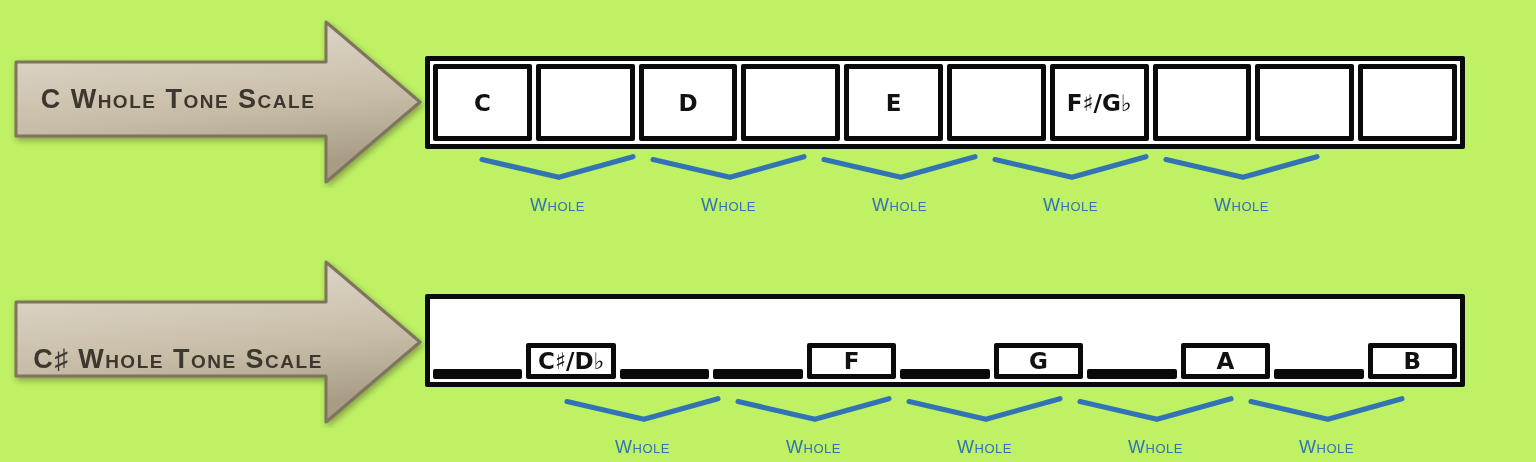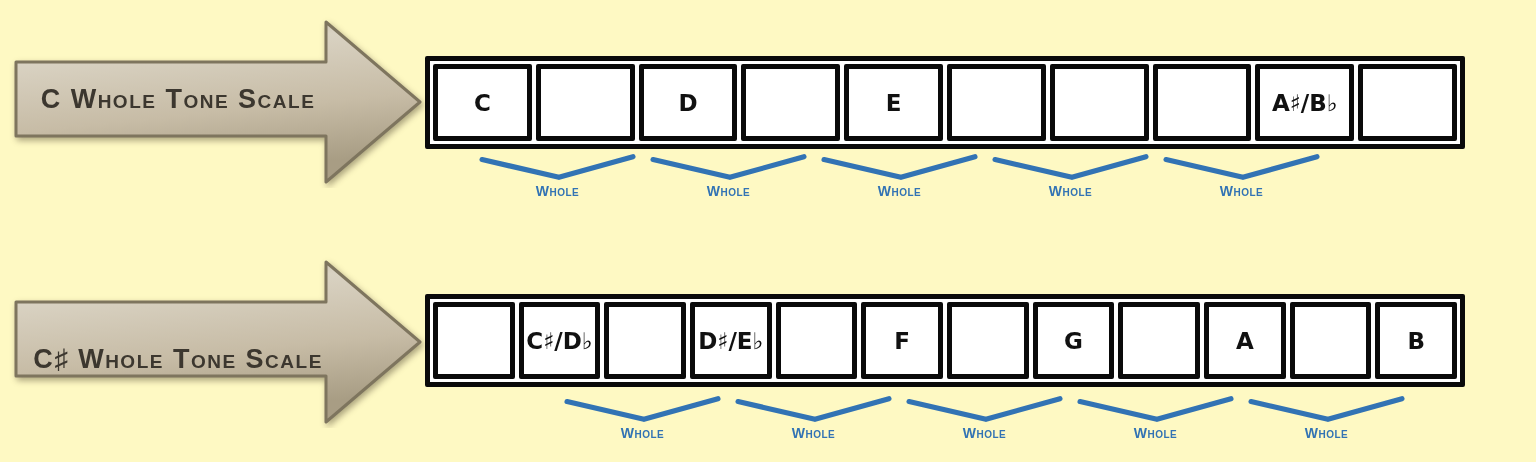--- a/index.html
+++ b/index.html
@@ -1,17 +1,17 @@
 <!DOCTYPE html>
 <html><head>
 <meta charset="utf-8">
 <style>
   html,body{margin:0;padding:0;background:#ffffff;}
   .canvas{
-    position:relative;width:1536px;height:462px;background:#fef9c3;overflow:hidden;
+    position:relative;width:1536px;height:462px;background:#bef264;overflow:hidden;
     font-family:"Liberation Sans",sans-serif;
   }
   
   .arrow-svg{position:absolute;left:6px;width:420px;height:172px;}
   .arrow-svg polygon{filter:drop-shadow(2px 3px 3px rgba(70,60,40,0.45));}
   .arrow-label{
     position:absolute;left:28px;width:300px;text-align:center;
     font-variant:small-caps;font-weight:bold;font-size:27px;letter-spacing:1.5px;
     color:#3c372f;white-space:nowrap;
   }
@@ -19,39 +19,39 @@
   .row1 .arrow-label{top:84px;}
   .row2 .arrow-svg{top:256px;}
   .row2 .arrow-label{top:324px;margin-top:20px;}
   
   .strip{
     position:absolute;left:425px;width:1040px;height:93px;
     box-sizing:border-box;border:5px solid #0a0a0a;border-radius:2px;
     display:flex;align-items:stretch;padding:1px;background:#ffffff;
   }
   .row1 .strip{top:56px;}
-  .row2 .strip{top:294px;}
+  .row2 .strip{top:294px;align-items:flex-end;}
   .cell{
     flex:1;margin:2px;box-sizing:border-box;border:5px solid #0a0a0a;border-radius:2px;
     display:flex;align-items:center;justify-content:center;background:#ffffff;
   }
   .cell span{
     font-family:"DejaVu Sans","Liberation Sans",sans-serif;
     font-size:23px;font-weight:bold;color:#111;white-space:nowrap;
   }
   
   .interval{position:absolute;width:171px;text-align:center;}
   .row1 .interval{top:152px;}
   .row2 .interval{top:394px;}
   .interval svg{display:block;width:171px;height:30px;}
   .interval polyline{
     fill:none;stroke-width:5.5;stroke-linecap:round;stroke-linejoin:round;
   }
   .wlabel{
-    margin-top:1px;font-variant:small-caps;font-weight:bold;font-size:14px;
+    margin-top:13px;font-variant:small-caps;font-weight:normal;font-size:18px;
     letter-spacing:0.5px;
   }
 </style>
 </head>
 <body>
 
 <div class="canvas">
 
   <section class="row1">
     <svg class="arrow-svg" viewBox="0 0 420 172">
@@ -80,27 +80,27 @@
       <div class="cell">
           <span></span>
         </div>
       <div class="cell">
           <span>E</span>
         </div>
       <div class="cell">
           <span></span>
         </div>
       <div class="cell">
-          <span></span>
-        </div>
-      <div class="cell">
-          <span></span>
-        </div>
-      <div class="cell">
-          <span>A♯/B♭</span>
+          <span>F♯/G♭</span>
+        </div>
+      <div class="cell">
+          <span></span>
+        </div>
+      <div class="cell">
+          <span></span>
         </div>
       <div class="cell">
           <span></span>
         </div>
     </div>
 
     <div class="interval" style="left:472px">
       <svg viewBox="0 0 171 32">
           <polyline points="5,8 87,27 166,5" stroke="#3273b4"></polyline>
         </svg>
@@ -150,23 +150,20 @@
       <div class="cell">
           <span></span>
         </div>
       <div class="cell">
           <span>C♯/D♭</span>
         </div>
       <div class="cell">
           <span></span>
         </div>
       <div class="cell">
-          <span>D♯/E♭</span>
-        </div>
-      <div class="cell">
           <span></span>
         </div>
       <div class="cell">
           <span>F</span>
         </div>
       <div class="cell">
           <span></span>
         </div>
       <div class="cell">
           <span>G</span>

